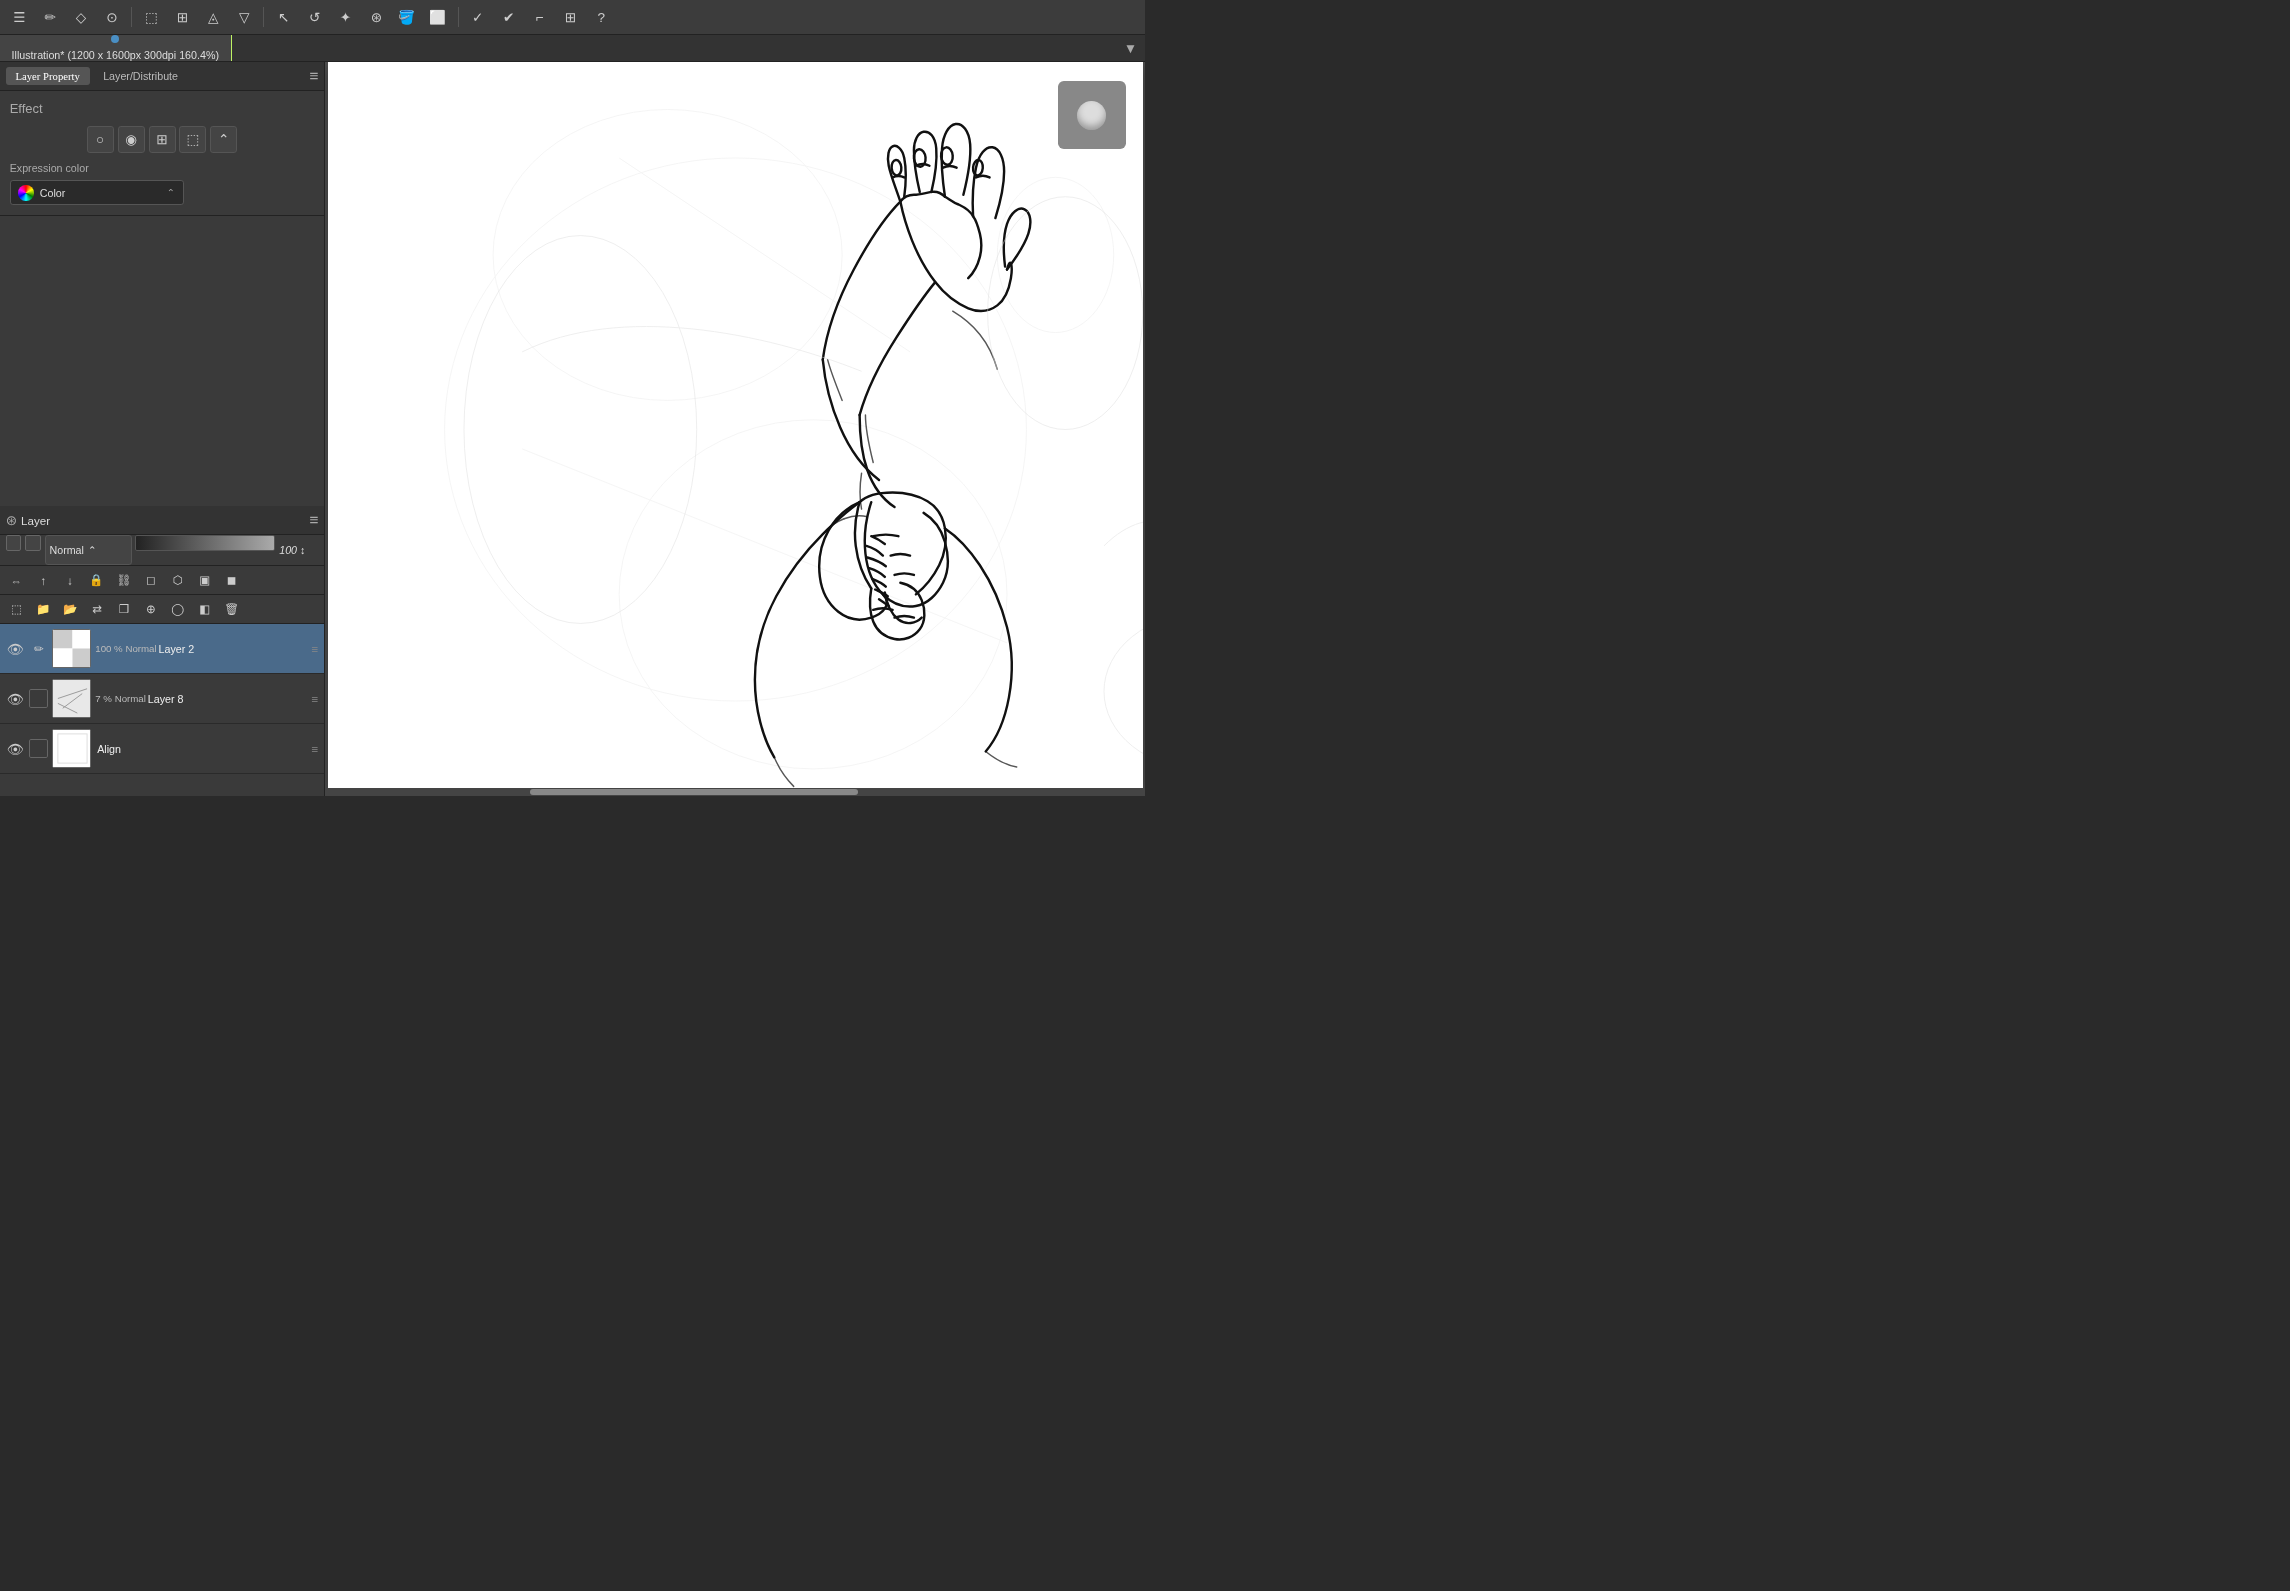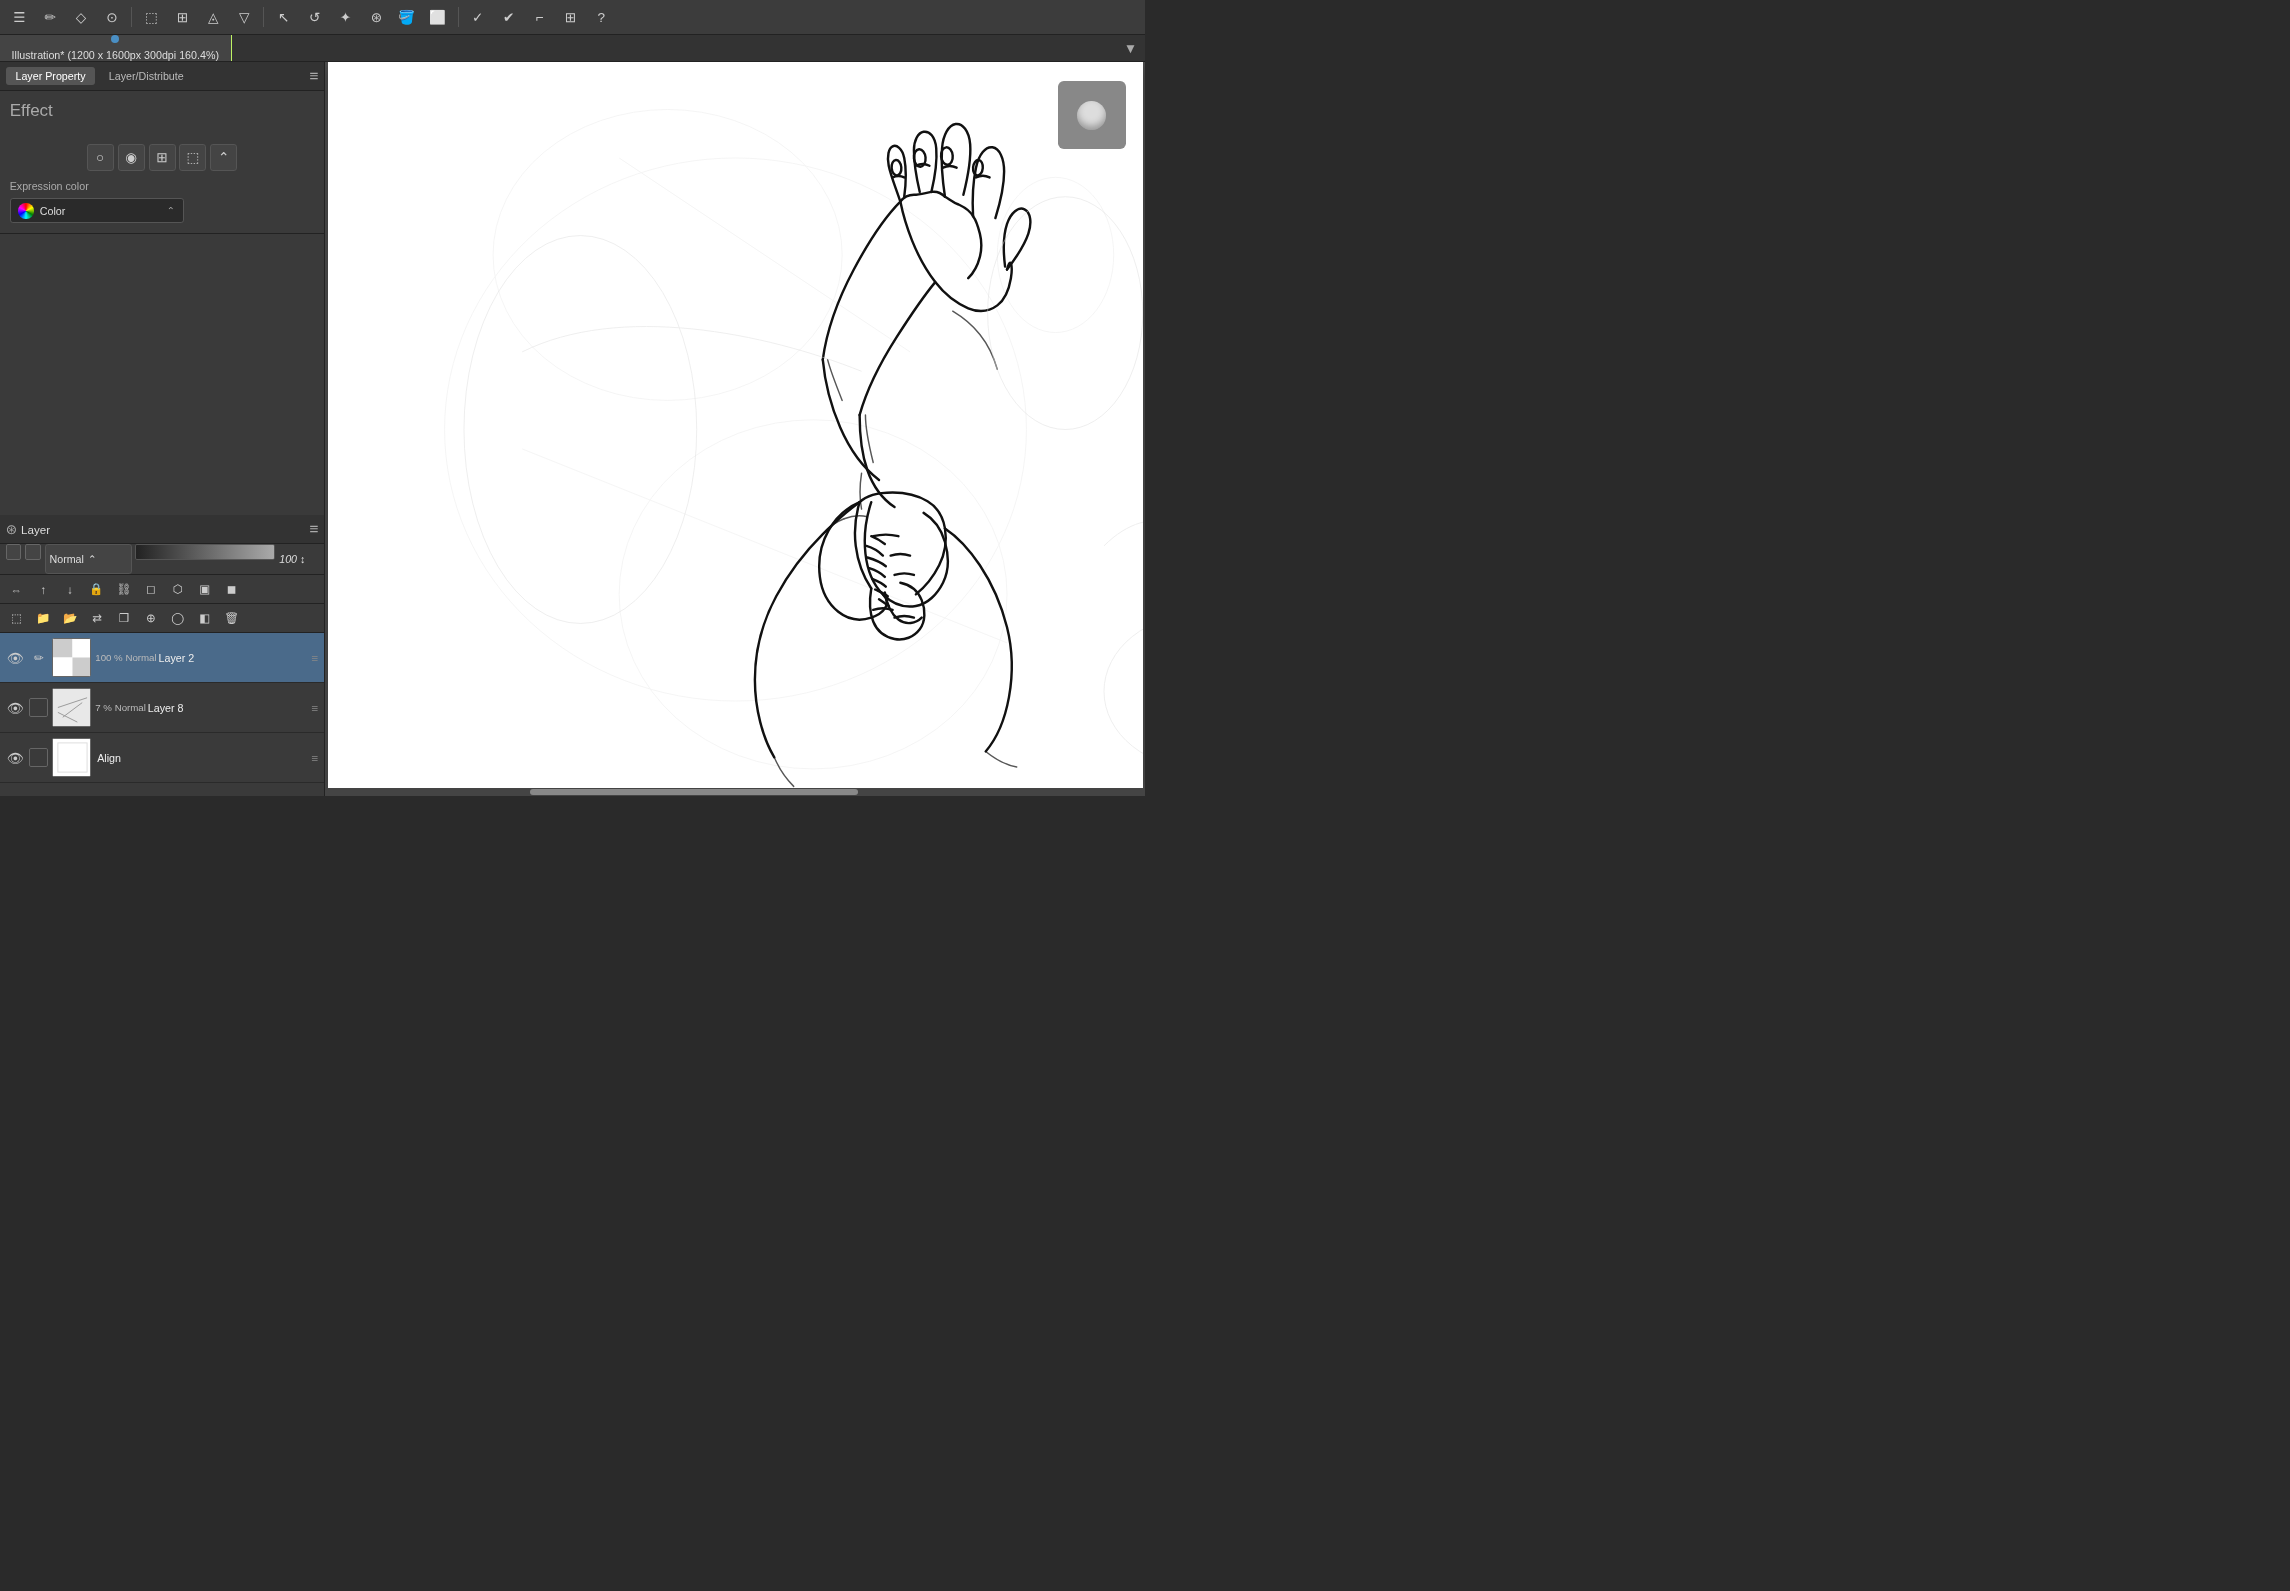--- a/index.html
+++ b/index.html
@@ -112,38 +112,39 @@
     .panel-tab {
       padding: 2.9px 9.7px;
       border-radius: 2.9px;
       font-size: 10.7px;
       cursor: pointer;
       color: #bbb;
     }
     .panel-tab.active {
       background: #555;
       color: #fff;
+      font-family: Liberation Serif, serif;
     }
     .panel-menu-icon {
       margin-left: auto;
       font-size: 15.5px;
       cursor: pointer;
       color: #aaa;
     }
 
     
     .layer-property-section {
       padding: 9.7px;
       border-bottom: 1px solid #222;
       flex-shrink: 0;
     }
     .section-label {
-      font-size: 17px;
+      font-size: 13px;
       color: #aaa;
-      margin-bottom: 23px;
+      margin-bottom: 10px;
     }
     .effect-icons {
       display: flex;
       gap: 3.9px;
       margin-bottom: 9.7px;
       justify-content: center;
     }
     .effect-icon-btn {
       width: 27px;
       height: 27px;

